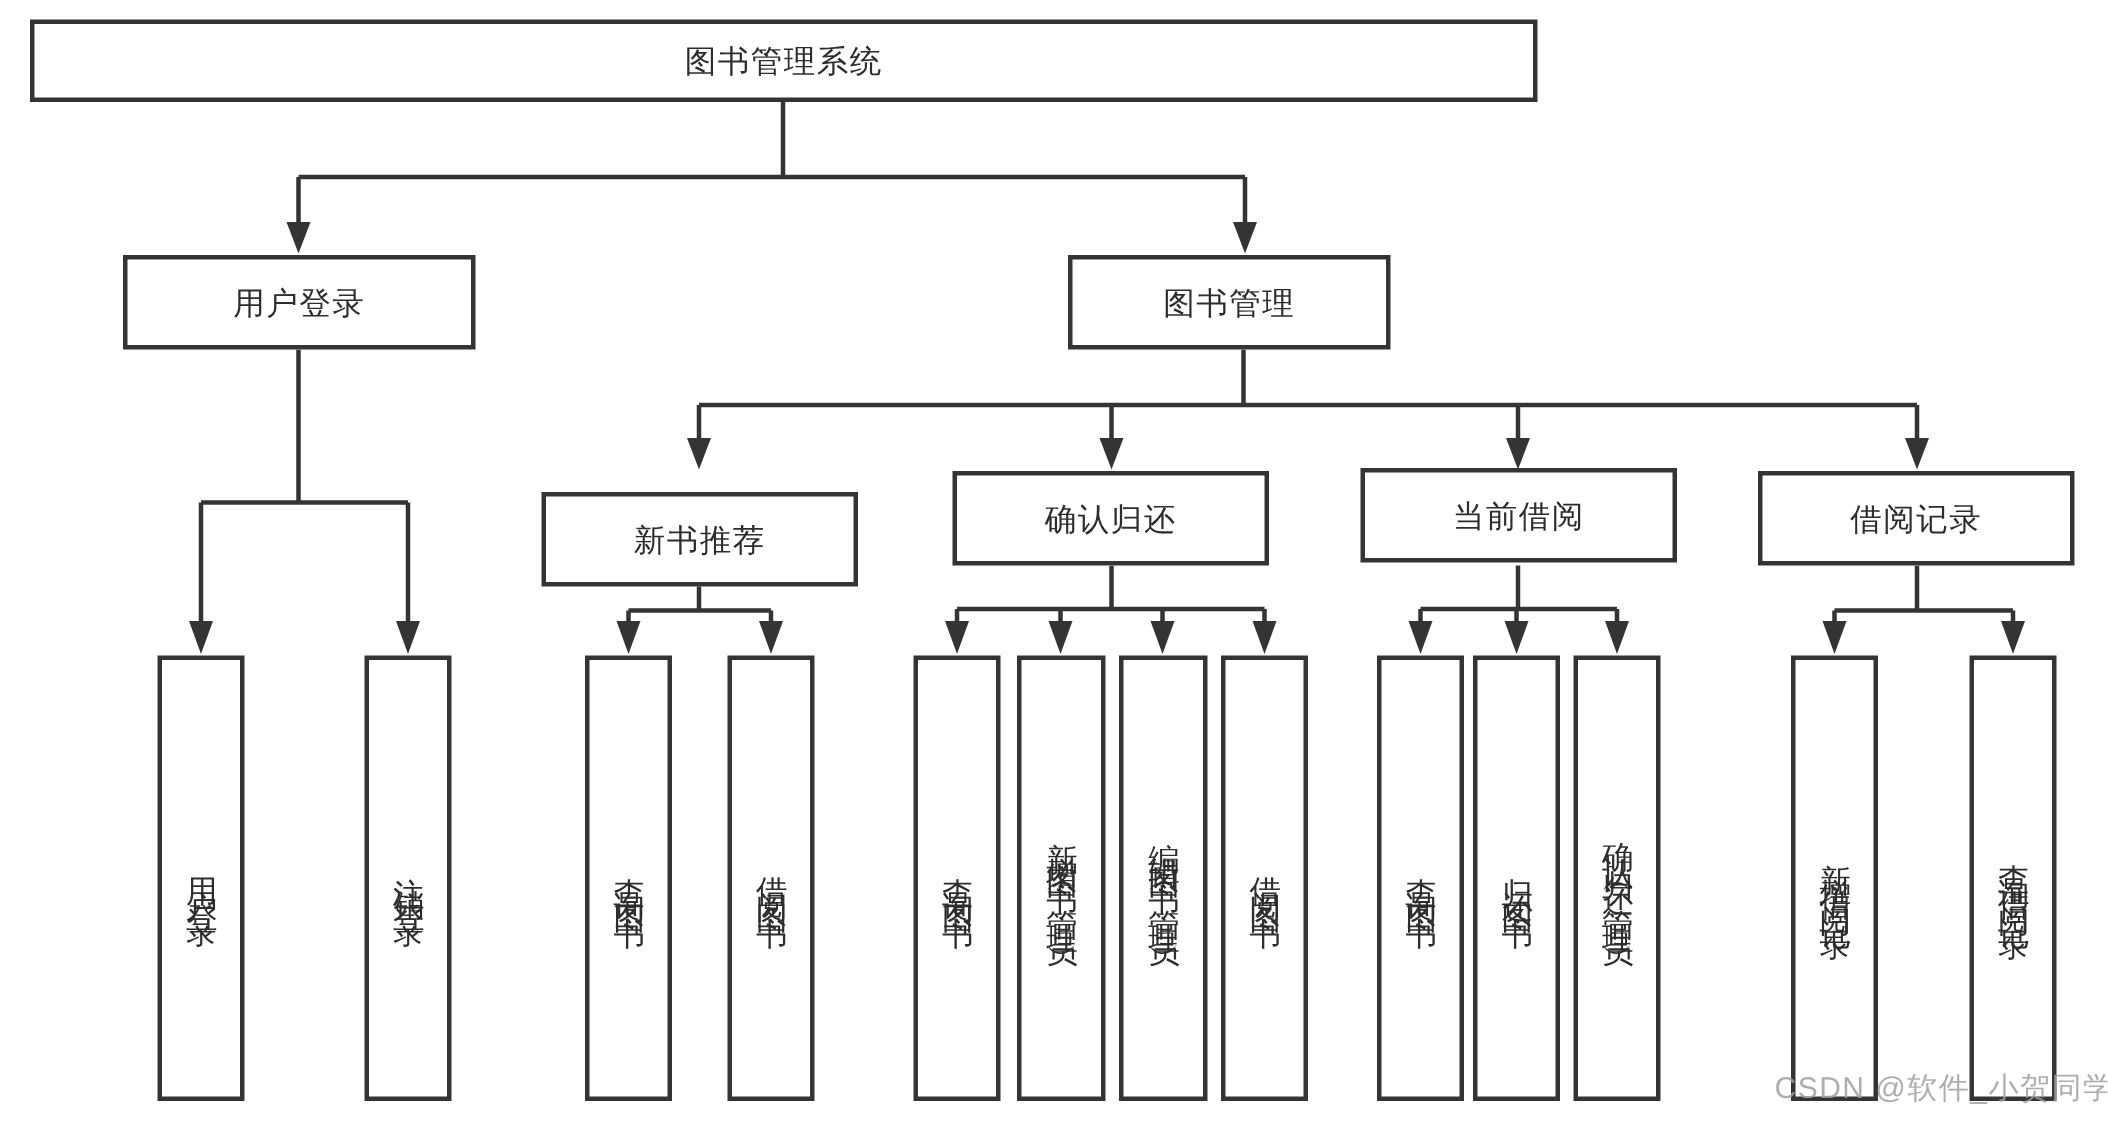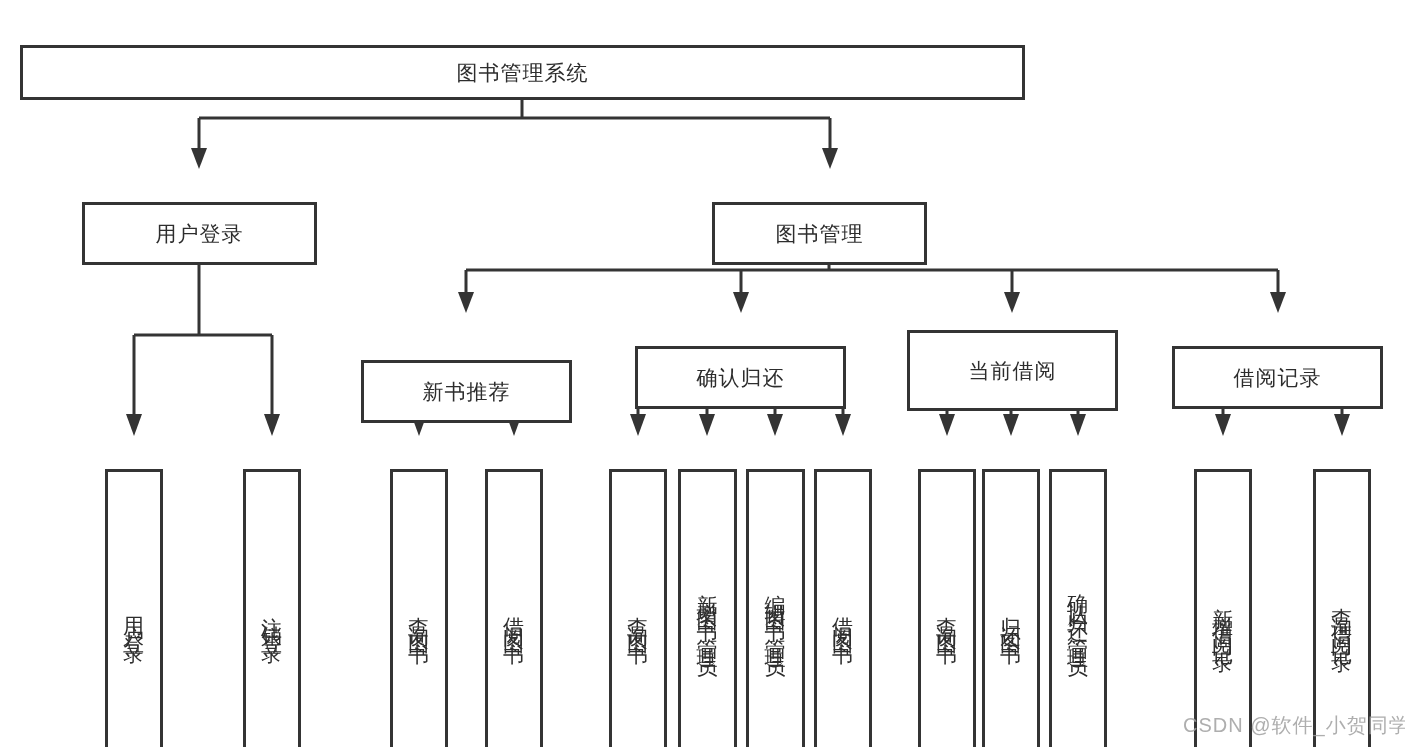--- a/index.html
+++ b/index.html
@@ -16,21 +16,20 @@
     box-sizing:border-box;
     border:3px solid #343434;
     background:#ffffff;
     display:flex;
     align-items:center;
     justify-content:center;
     color:#2d2d2d;
     font-size:21px;
     letter-spacing:1px;
     z-index:2;
-    margin-top:32px;
   }
   .leaf .vtext {
     writing-mode:vertical-rl;
     text-orientation:mixed;
     letter-spacing:9px;
     line-height:1.1;
   }
   .watermark {
     position:absolute;
     left:1183px; top:712px;
@@ -103,21 +102,21 @@
   <div class="node" style="left:712px;top:170px;width:215px;height:63px">
     <span>图书管理</span>
   </div>
 
   <div class="node" style="left:361px;top:328px;width:211px;height:63px">
     <span>新书推荐</span>
   </div>
   <div class="node" style="left:635px;top:314px;width:211px;height:63px">
     <span>确认归还</span>
   </div>
-  <div class="node" style="left:907px;top:298px;width:211px;height:81px">
+  <div class="node" style="left:907px;top:312px;width:211px;height:63px">
     <span>当前借阅</span>
   </div>
   <div class="node" style="left:1172px;top:314px;width:211px;height:63px">
     <span>借阅记录</span>
   </div>
 
   <div class="node leaf" style="left:105px;top:437px;width:58px;height:297px">
     <span class="vtext">用户登录</span>
   </div>
   <div class="node leaf" style="left:243px;top:437px;width:58px;height:297px">

